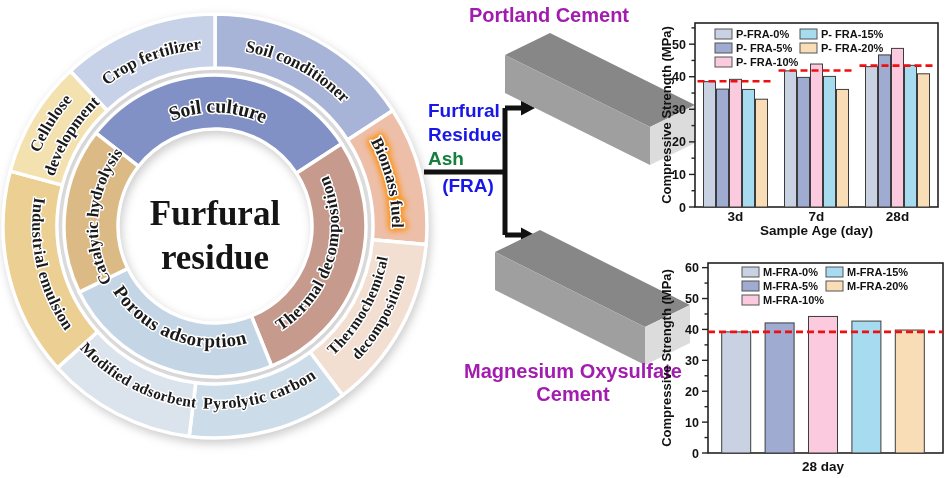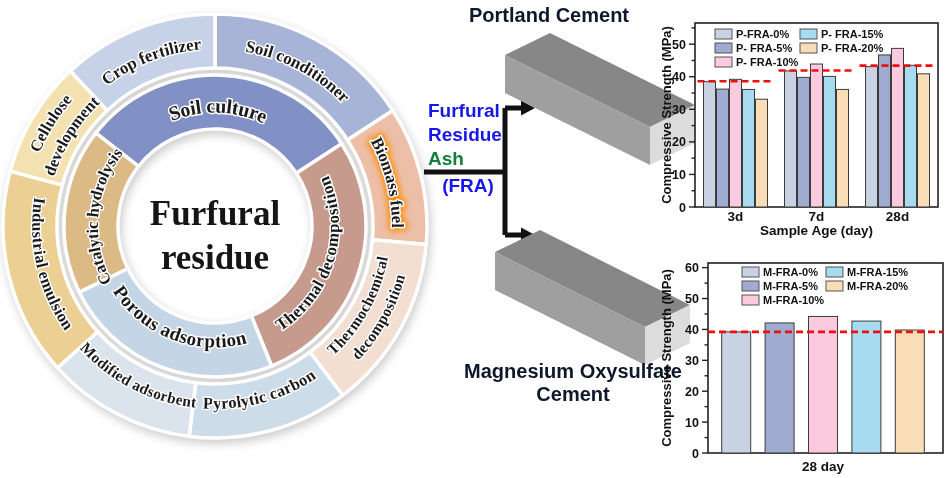--- a/index.html
+++ b/index.html
@@ -2,21 +2,21 @@
 <html><head>
 <meta charset="utf-8">
 <style>
   html,body{margin:0;padding:0;background:#fff;}
   .stage{position:relative;width:950px;height:478px;background:#fff;overflow:hidden;
          font-family:"Liberation Sans",sans-serif;}
   .abs{position:absolute;}
   #donut-svg{filter:drop-shadow(2px 4px 5px rgba(110,110,110,.35));}
   .center-title{left:100px;top:192px;width:230px;text-align:center;color:#151515;
     font-family:"Liberation Serif",serif;font-weight:bold;font-size:35px;line-height:44px;}
-  .head{font-weight:bold;font-size:20px;color:#0f172a;text-align:center;line-height:23px;}
+  .head{font-weight:bold;font-size:20px;color:#a21caf;text-align:center;line-height:23px;}
   .fra-block{left:428px;top:99px;}
   .fra-text{font-weight:bold;font-size:19px;line-height:24px;color:#1717e8;}
   .fra-paren{left:428px;top:174px;width:80px;text-align:center;}
   .donut-label{font-family:"Liberation Serif",serif;font-weight:bold;fill:#1a1a1a;
     stroke:#ffffff;stroke-width:3px;paint-order:stroke;stroke-linejoin:round;}
   .donut-glow{font-family:"Liberation Serif",serif;font-weight:bold;fill:none;
     stroke-linejoin:round;}
   .chart-text{font-family:"Liberation Sans",sans-serif;font-weight:bold;fill:#111;}
 </style>
 </head>

